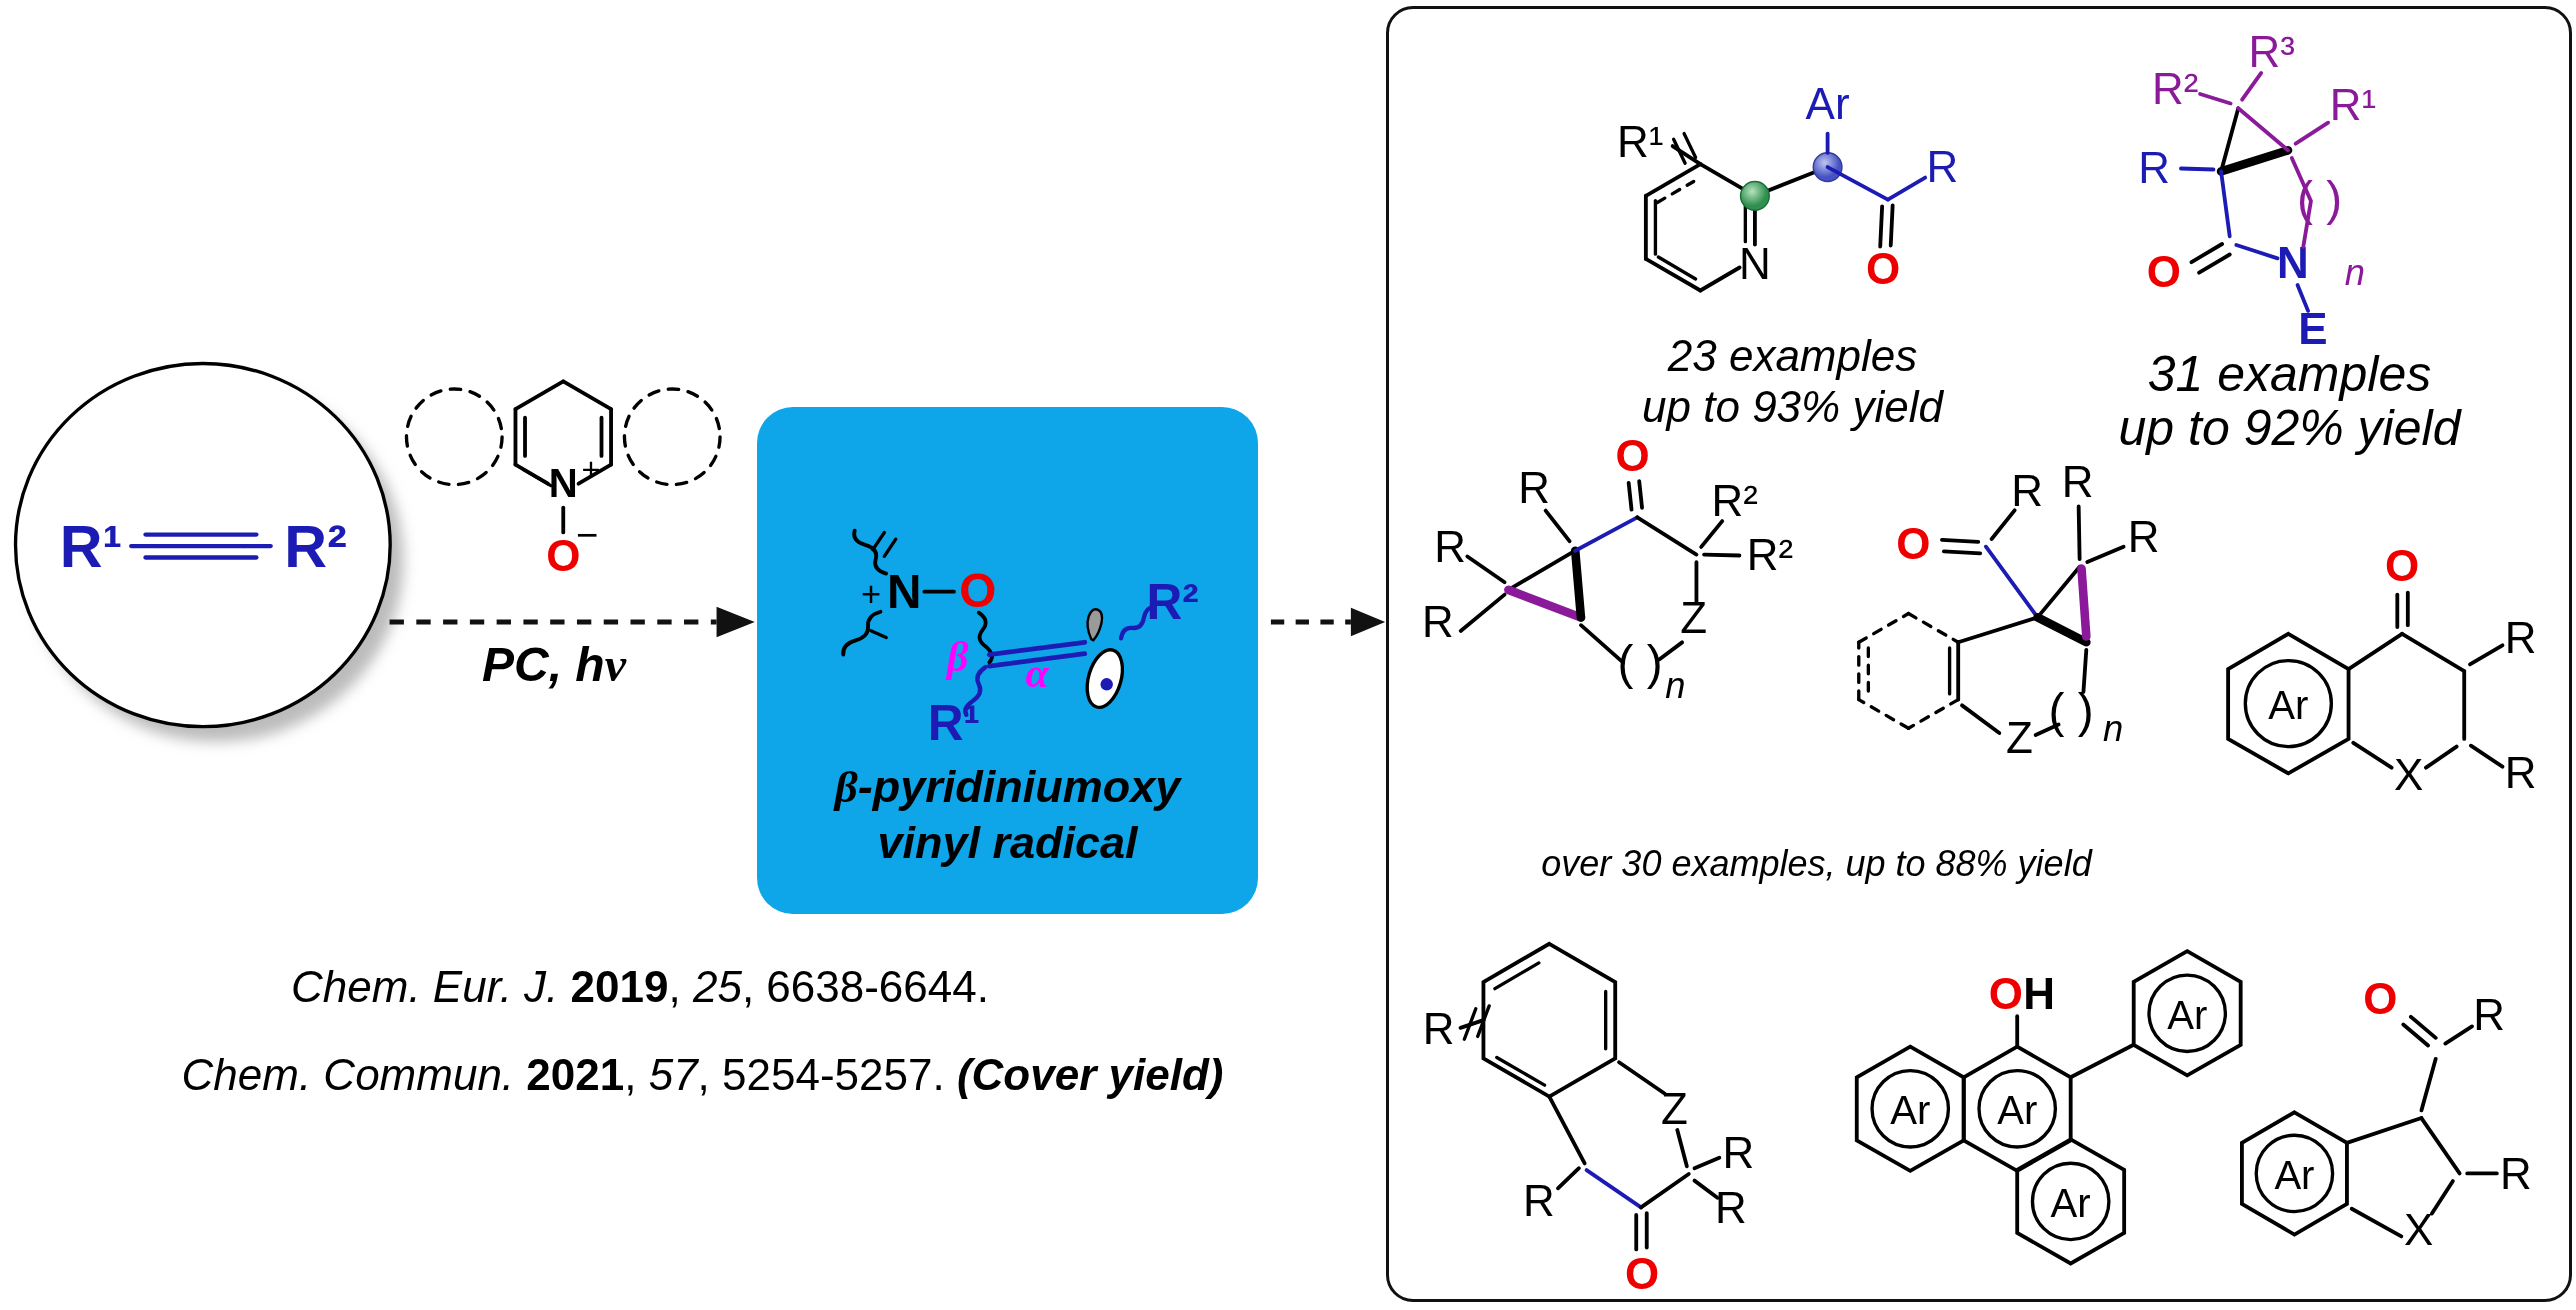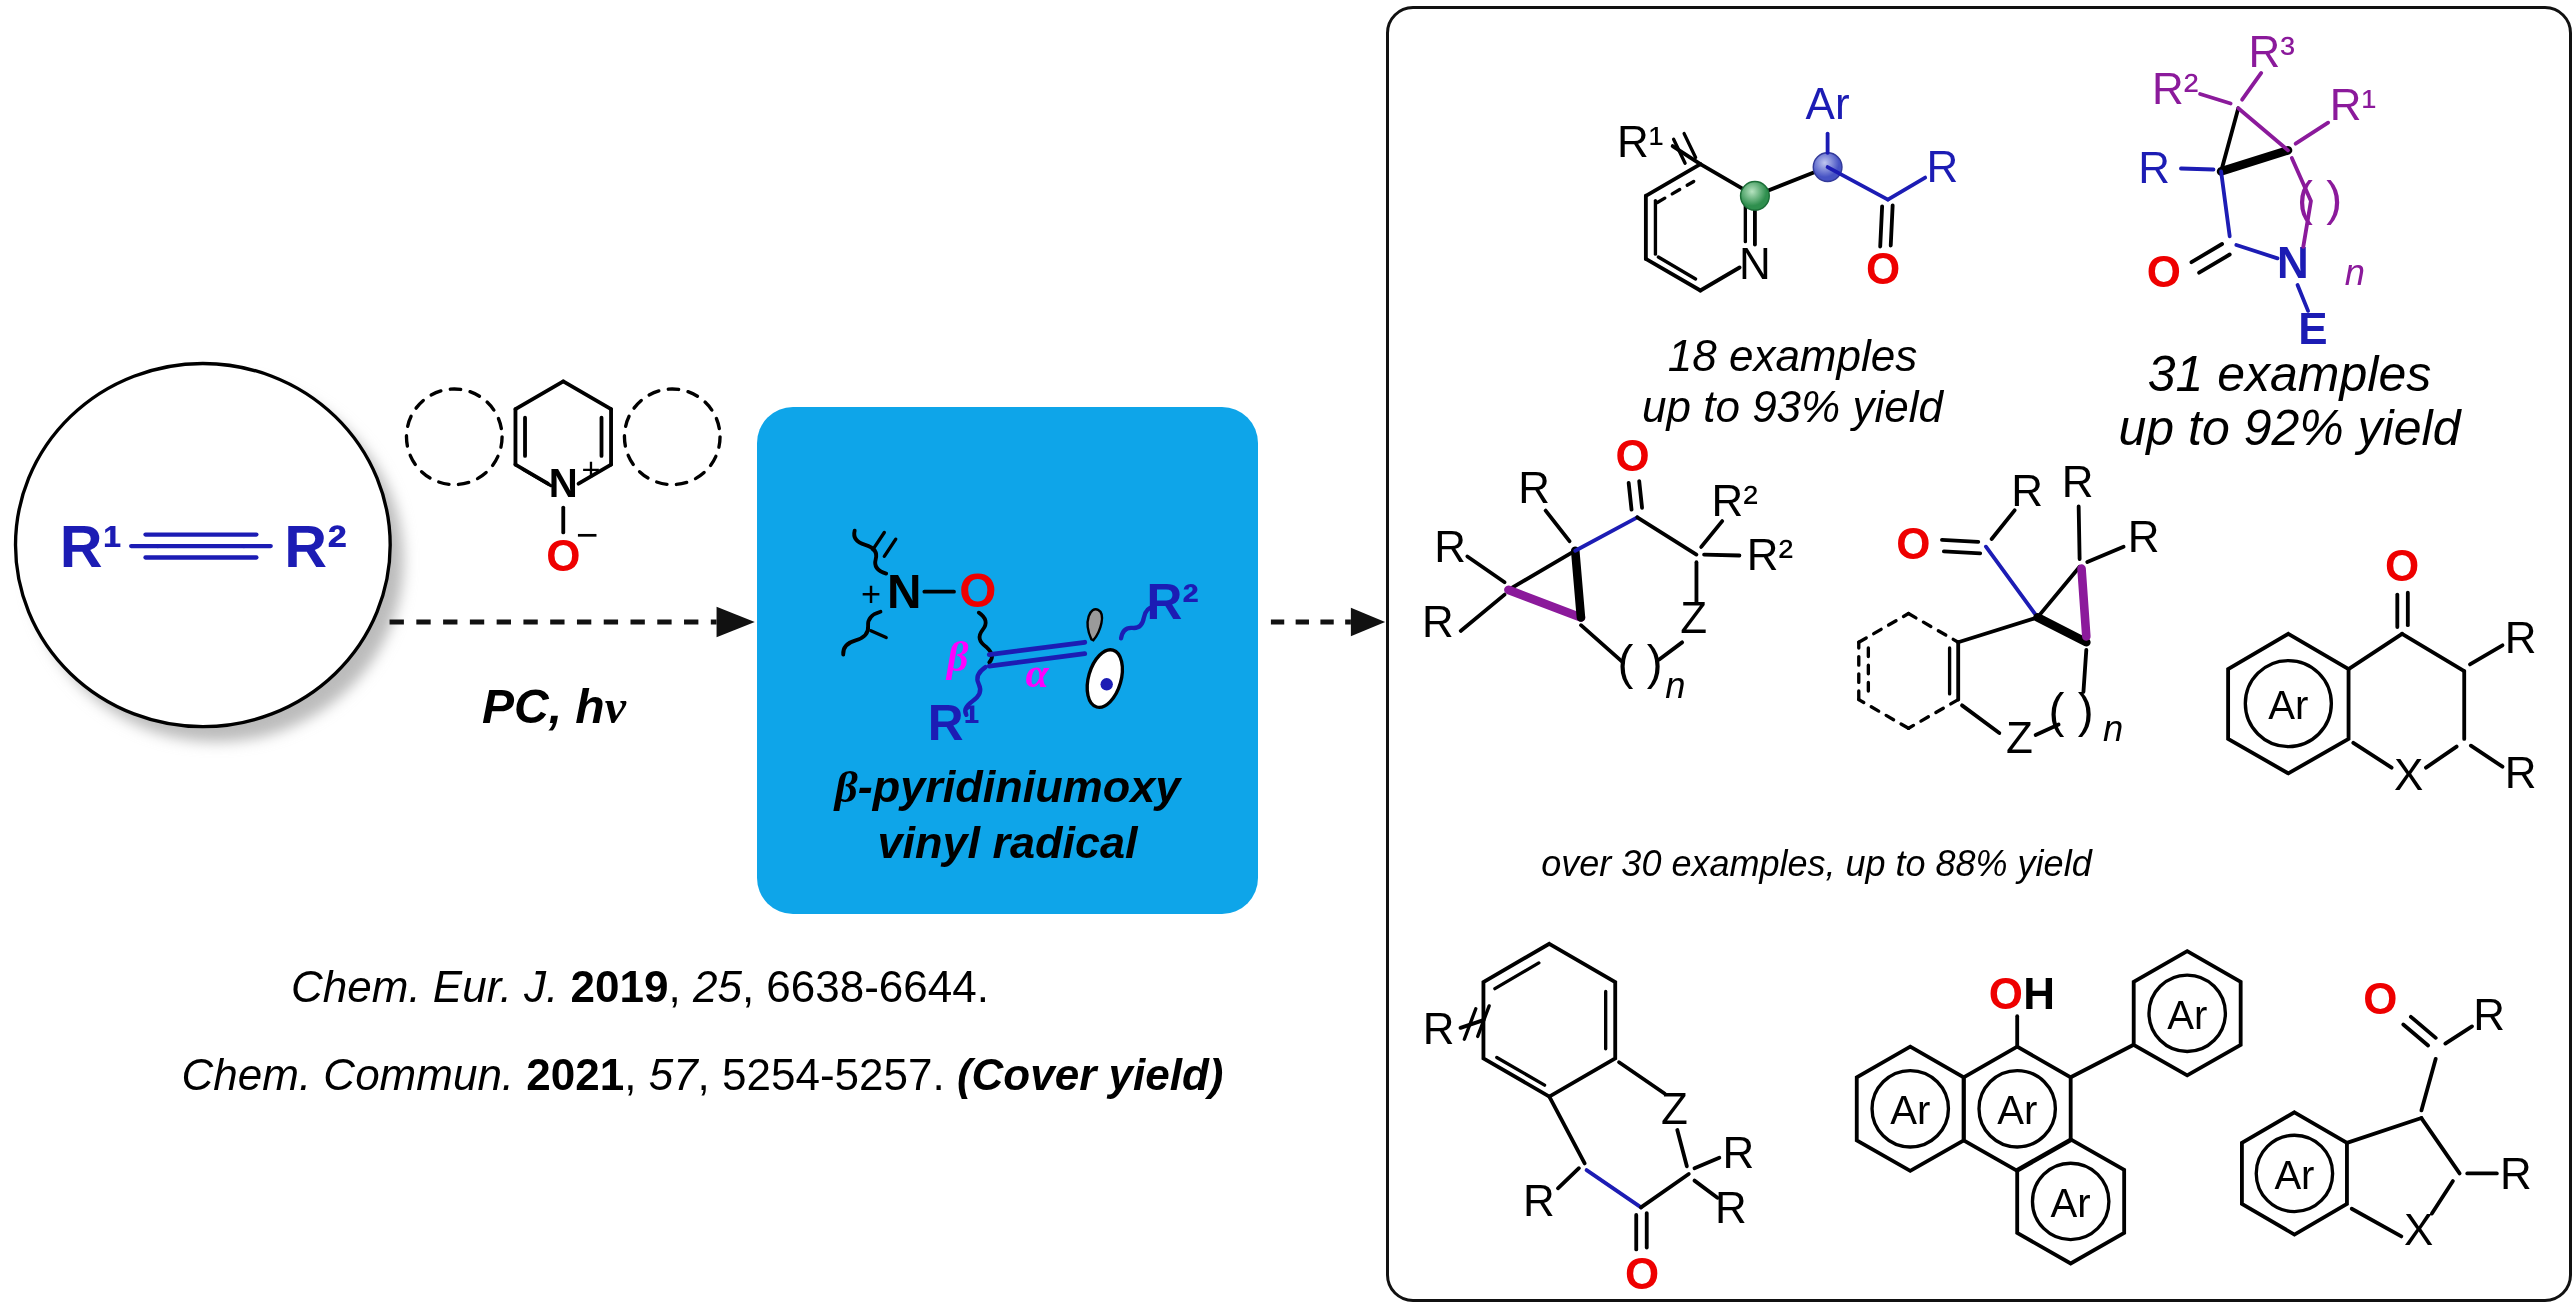--- a/index.html
+++ b/index.html
@@ -76,21 +76,21 @@
     <line x1="179" y1="146" x2="179" y2="172" class="bond med"></line>
     <text x="204" y="188" class="L" style="font-size:40px">−</text>
     <text x="179" y="212" class="L Lred">O</text>
   </svg>
 
   <svg class="abs" style="left:380px;top:595px;" width="392" height="54" viewBox="0 0 410 56">
     <line x1="10" y1="28" x2="352" y2="28" stroke="#111" stroke-width="5" stroke-dasharray="15 13"></line>
     <polygon points="352,12 392,28 352,44" fill="#111"></polygon>
   </svg>
 
-  <div class="abs txt" style="left:382px;top:637px;width:344px;font-size:48px;margin-top:42px;"><span class="bd it">PC, h</span><span class="bd it serif">ν</span></div>
+  <div class="abs txt" style="left:382px;top:637px;width:344px;font-size:48px;"><span class="bd it">PC, h</span><span class="bd it serif">ν</span></div>
 
 
   <div id="graybox" class="abs" style="left:757px;top:407px;width:501px;height:507px;">
     <div class="abs txt bd it" style="left:0;top:352px;width:100%;font-size:45px;line-height:55px;">
       <div><span class="serif">β</span><span>-pyridiniumoxy</span></div>
       <div>vinyl radical</div>
     </div>
   </div>
 
   <svg class="abs" style="left:760px;top:417px;" width="492" height="315" viewBox="0 0 515 330">
@@ -178,21 +178,21 @@
     <g>
       <line x1="319" y1="156" x2="317" y2="198" class="bond med"></line>
       <line x1="330" y1="155" x2="328" y2="197" class="bond med"></line>
       <text x="320" y="237" class="L Lred">O</text>
     </g>
     <line x1="325" y1="149" x2="364" y2="126" class="bond med blue"></line>
     <text x="382" y="131" class="L Lblue">R</text>
   </svg>
 
   <div class="abs cap" style="left:1568px;top:330px;width:449px;font-size:44px;line-height:51px;">
-    <div>18 examples</div>
+    <div>23 examples</div>
     <div>up to 93% yield</div>
   </div>
 
   <svg class="abs" style="left:2093px;top:29px;" width="411" height="344" viewBox="0 0 430 360">
     <g>
       <line x1="152" y1="83" x2="134" y2="149" class="bond med"></line>
       <line x1="134" y1="149" x2="204" y2="127" class="bond thick"></line>
       <line x1="152" y1="83" x2="204" y2="127" class="bond med pur"></line>
     </g>
     <line x1="144" y1="78" x2="112" y2="68" class="bond med pur"></line>

